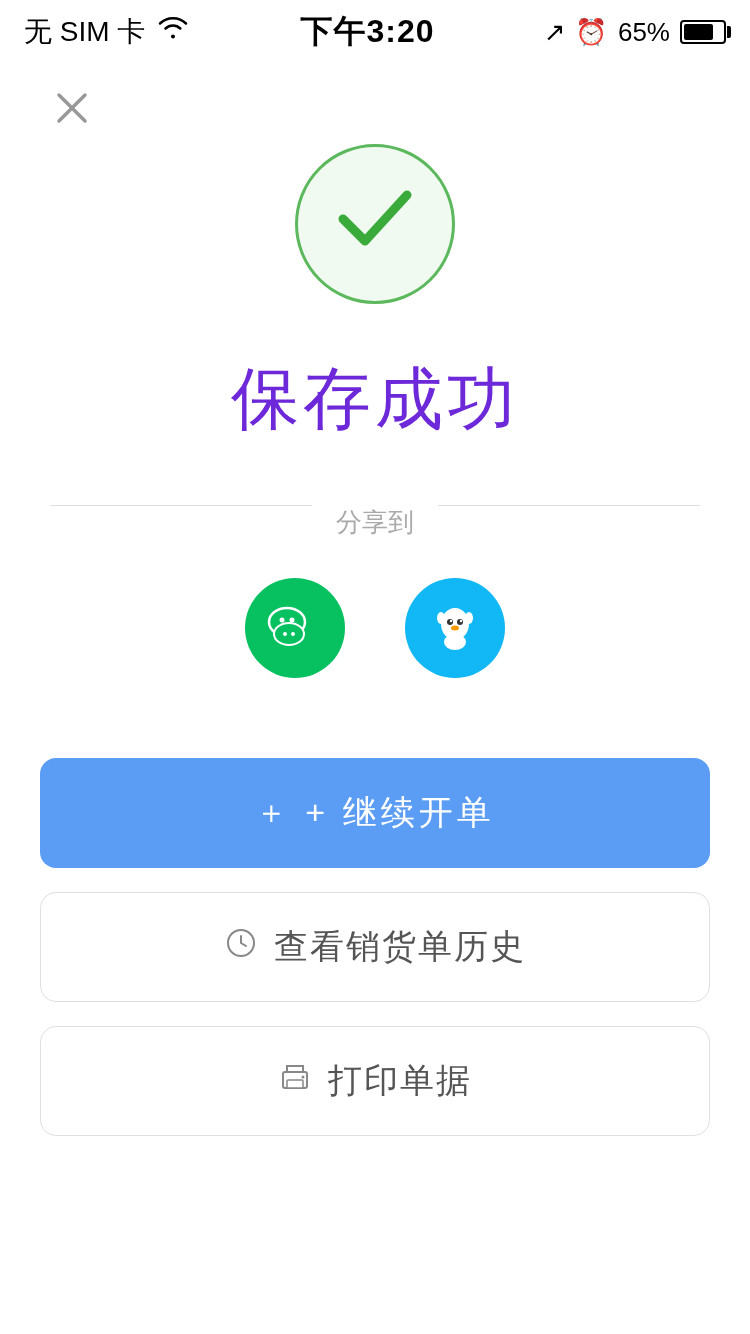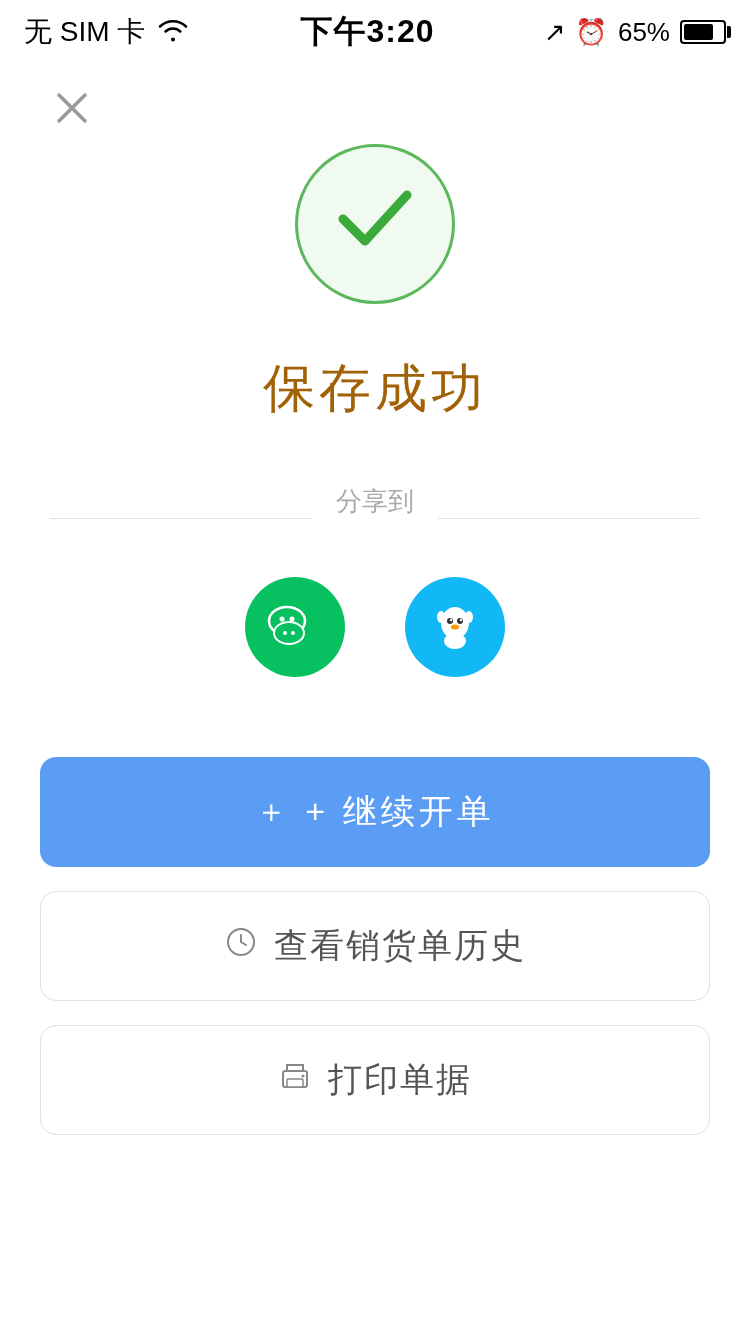--- a/index.html
+++ b/index.html
@@ -23,21 +23,20 @@
       height: 64px;
       display: flex;
       align-items: center;
       justify-content: space-between;
       padding: 0 24px;
       background: #ffffff;
     }
 
     .status-left {
       display: flex;
-      align-items: center;
       gap: 10px;
       font-size: 28px;
       font-weight: 500;
       color: #000;
     }
 
     .wifi-icon svg {
       width: 36px;
       height: 26px;
     }
@@ -126,34 +125,34 @@
     }
 
     .checkmark {
       color: #3aab3a;
       font-size: 80px;
       line-height: 1;
     }
 
     
     .success-title {
-      font-size: 52px;
+      font-size: 68px;
       font-weight: 500;
-      color: #a16207;
+      color: #6d28d9;
       margin-bottom: 60px;
       letter-spacing: 4px;
     }
 
     
     .share-divider {
       width: 100%;
       display: flex;
-      align-items: flex-end;
+      align-items: flex-start;
       padding: 0 50px;
-      margin-bottom: 58px;
+      margin-bottom: 38px;
     }
 
     .divider-line {
       flex: 1;
       height: 1px;
       background: #e0e0e0;
     }
 
     .share-label {
       padding: 0 24px;

